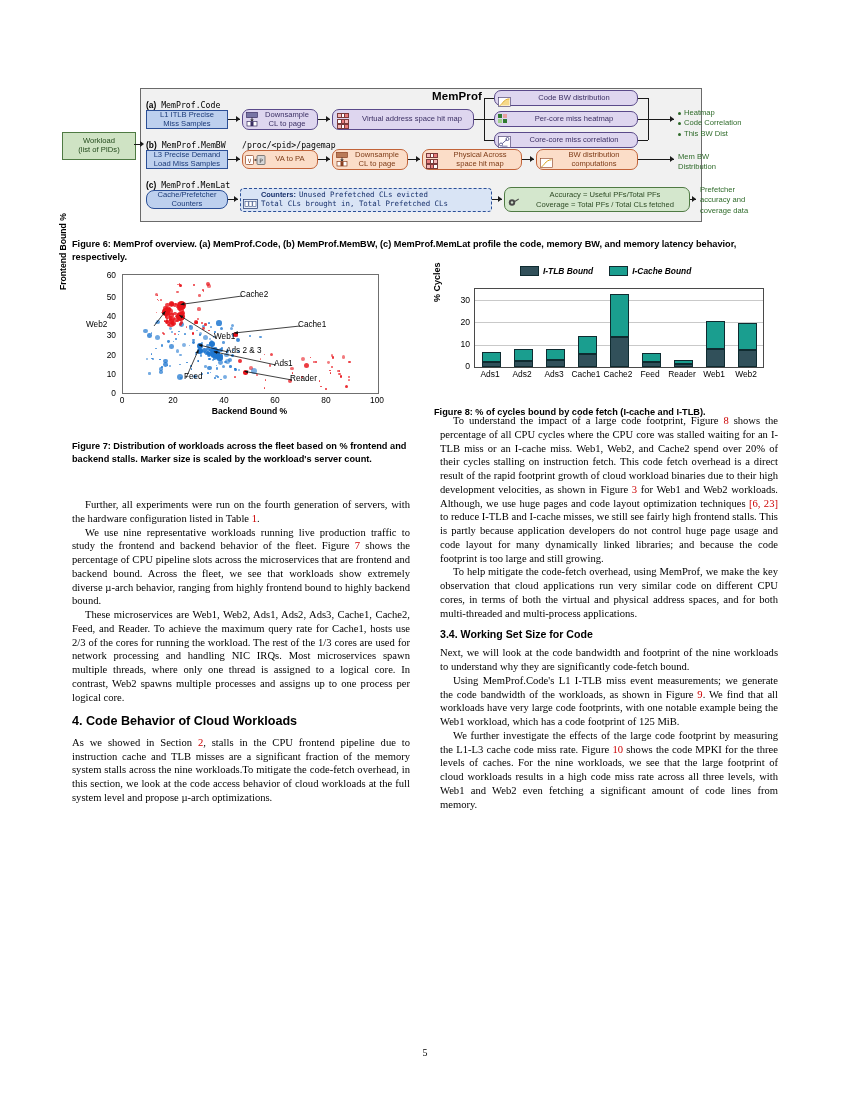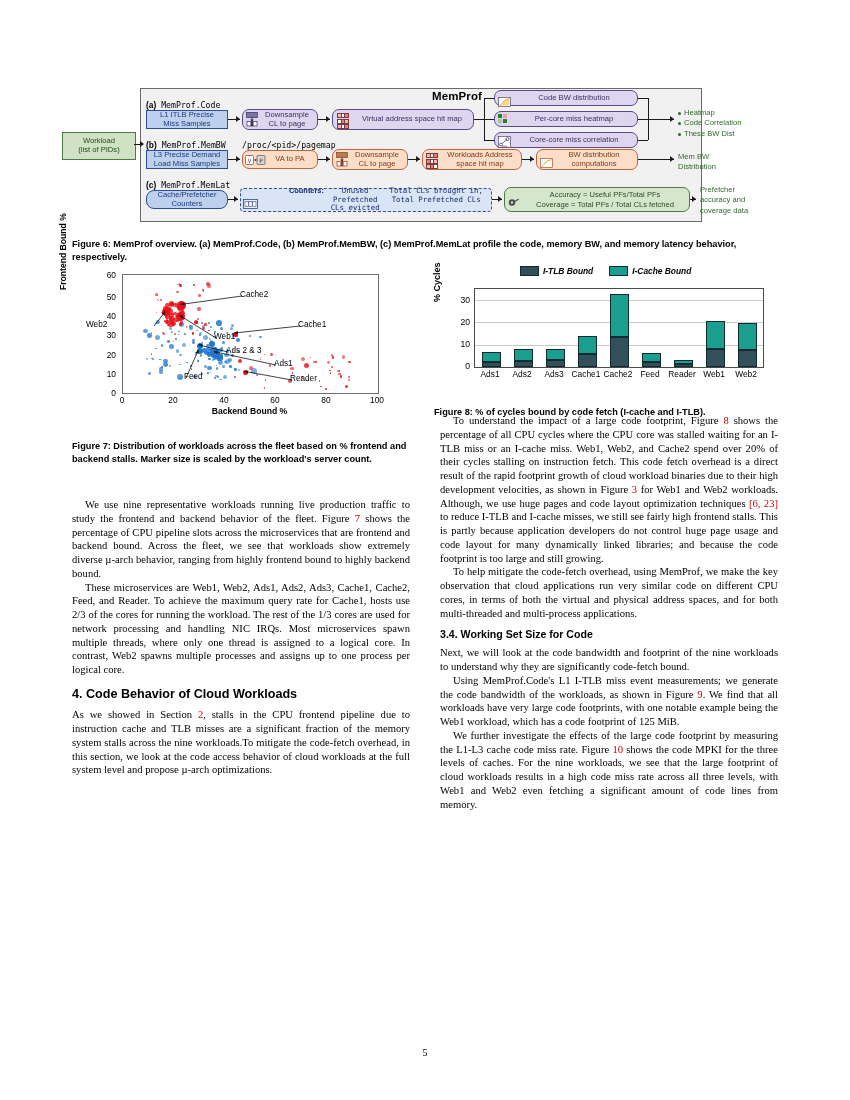--- a/index.html
+++ b/index.html
@@ -265,21 +265,21 @@
       <div class="bullet-row">
         <span class="bullet-dot"></span>
         <span>Heatmap</span>
       </div>
       <div class="bullet-row">
         <span class="bullet-dot"></span>
         <span>Code Correlation</span>
       </div>
       <div class="bullet-row">
         <span class="bullet-dot"></span>
-        <span>These BW Dist</span>
+        <span>This BW Dist</span>
       </div>
     </div>
 
     <div class="sec-lbl" style="left:84px; top:52px;">
       <b>(b)</b>
       <span>MemProf.MemBW</span>
     </div>
     <div class="sec-lbl" style="left:180px; top:52px;">/proc/&lt;pid&gt;/pagemap</div>
 
     <div class="nbox b-blue b-sq" style="left:84px; top:62px; width:82px; height:19px; flex-direction:column;">
@@ -320,21 +320,21 @@
         <path d="M6 5.5 L6 8.5" stroke="#222" stroke-width="0.8"></path>
         <path d="M4.2 7.6 L6 9.4 L7.8 7.6 Z" fill="#222"></path>
         <rect x="1" y="9.5" width="10" height="4.5" fill="#fff" stroke="#8a3f1f" stroke-width="0.7"></rect>
         <rect x="4.5" y="9.5" width="3" height="4.5" fill="#8a3f1f"></rect>
       </svg>
     </div>
     <div class="conn conn-h" style="left:346px; top:71px; width:12px;"></div>
     <div class="arrow-r" style="left:354px; top:68px;"></div>
 
     <div class="nbox b-peach" style="left:360px; top:61px; width:100px; height:21px; flex-direction:column; padding-left:18px;">
-      <span>Workloads Address</span>
+      <span>Physical Across</span>
         <span>space hit map</span>
     </div>
     <div class="ic ic-grid" style="left:364px; top:65px; grid-template-columns:repeat(3,3.1px);">
       <div class="ic-cell" style="background:#f5b8b8;border:0.4px solid #7a3b3b;"></div>
       <div class="ic-cell" style="background:#fff;border:0.4px solid #7a3b3b;"></div>
       <div class="ic-cell" style="background:#e87d7d;border:0.4px solid #7a3b3b;"></div>
       <div class="ic-cell" style="background:#e87d7d;border:0.4px solid #7a3b3b;"></div>
       <div class="ic-cell" style="background:#fff;border:0.4px solid #7a3b3b;"></div>
       <div class="ic-cell" style="background:#f5b8b8;border:0.4px solid #7a3b3b;"></div>
       <div class="ic-cell" style="background:#f5b8b8;border:0.4px solid #7a3b3b;"></div>
@@ -366,21 +366,21 @@
     </div>
 
     <div class="nbox b-blue b-sq" style="left:84px; top:102px; width:82px; height:19px; flex-direction:column;border-radius:8px;">
       <span>Cache/Prefetcher</span>
         <span>Counters</span>
     </div>
     <div class="conn conn-h" style="left:166px; top:111px; width:10px;"></div>
     <div class="arrow-r" style="left:172px; top:108px;"></div>
 
     <div class="nbox b-dash" style="left:178px; top:100px; width:252px; height:24px; justify-content:flex-start; padding-left:20px;">
-      <div style="display:flex; flex-direction:row; align-items:flex-start; line-height:1.2;margin-left:28px;">
+      <div style="display:flex; flex-direction:column; align-items:flex-start; line-height:1.2;">
         <div style="display:flex; gap:3px; align-items:baseline;">
           <span style="font-family:'Liberation Sans',sans-serif; font-weight:bold; font-size:7.4px;">Counters:</span>
           <span class="mono">Unused Prefetched CLs evicted</span>
         </div>
         <span class="mono">Total CLs brought in, Total Prefetched CLs</span>
       </div>
     </div>
     <div class="ic" style="left:181px; top:107px;">
       <svg width="15" height="10" viewBox="0 0 15 10">
         <rect x="0.5" y="0.5" width="14" height="9" fill="#e8eef8" stroke="#17306b" stroke-width="0.7"></rect>
@@ -814,20 +814,21 @@
         <div class="f8-xtick" style="left: 200px; width: 32px; top: 103px;">Feed</div>
         <div class="f8-xtick" style="left: 232px; width: 32px; top: 103px;">Reader</div>
         <div class="f8-xtick" style="left: 264px; width: 32px; top: 103px;">Web1</div>
         <div class="f8-xtick" style="left: 296px; width: 32px; top: 103px;">Web2</div>
       </div>
   </div>
 
   <div class="fig-cap" style="left:434px; top:406px; width:348px;">Figure 8: % of cycles bound by code fetch (I-cache and I-TLB).</div>
 
   <div class="col" style="left:72px; top:498px;">
+    <p id="lp0">Further, all experiments were run on the fourth generation of servers, with the hardware configuration listed in Table <span class="cite">1</span>.</p>
     <p id="lp1">We use nine representative workloads running live production traffic to study the frontend and backend behavior of the fleet. Figure <span class="cite">7</span> shows the percentage of CPU pipeline slots across the microservices that are frontend and backend bound. Across the fleet, we see that workloads show extremely diverse µ-arch behavior, ranging from highly frontend bound to highly backend bound.</p>
     <p id="lp3">These microservices are Web1, Web2, Ads1, Ads2, Ads3, Cache1, Cache2, Feed, and Reader. To achieve the maximum query rate for Cache1, hosts use 2/3 of the cores for running the workload. The rest of the 1/3 cores are used for network processing and handling NIC IRQs. Most microservices spawn multiple threads, where only one thread is assigned to a logical core. In contrast, Web2 spawns multiple processes and assigns up to one process per logical core.</p>
     <div class="h2">4. Code Behavior of Cloud Workloads</div>
     <p class="noind" id="lp4">As we showed in Section <span class="cite">2</span>, stalls in the CPU frontend pipeline due to instruction cache and TLB misses are a significant fraction of the memory system stalls across the nine workloads.To mitigate the code-fetch overhead, in this section, we look at the code access behavior of cloud workloads at the full system level and propose µ-arch optimizations.</p>
   </div>
 
   <div class="col" style="left:440px; top:414px;">
     <p id="rp0">To understand the impact of a large code footprint, Figure <span class="cite">8</span> shows the percentage of all CPU cycles where the CPU core was stalled waiting for an I-TLB miss or an I-cache miss. Web1, Web2, and Cache2 spend over 20% of their cycles stalling on instruction fetch. This code fetch overhead is a direct result of the rapid footprint growth of cloud workload binaries due to their high development velocities, as shown in Figure <span class="cite">3</span> for Web1 and Web2 workloads. Although, we use huge pages and code layout optimization techniques <span class="cite">[6, 23]</span> to reduce I-TLB and I-cache misses, we still see fairly high frontend stalls. This is partly because application developers do not control huge page usage and code layout for many dynamically linked libraries; and because the code footprint is too large and still growing.</p>
     <p id="rp1">To help mitigate the code-fetch overhead, using MemProf, we make the key observation that cloud applications run very similar code on different CPU cores, in terms of both the virtual and physical address spaces, and for both multi-threaded and multi-process applications.</p>
     <div class="h3">3.4. Working Set Size for Code</div>

